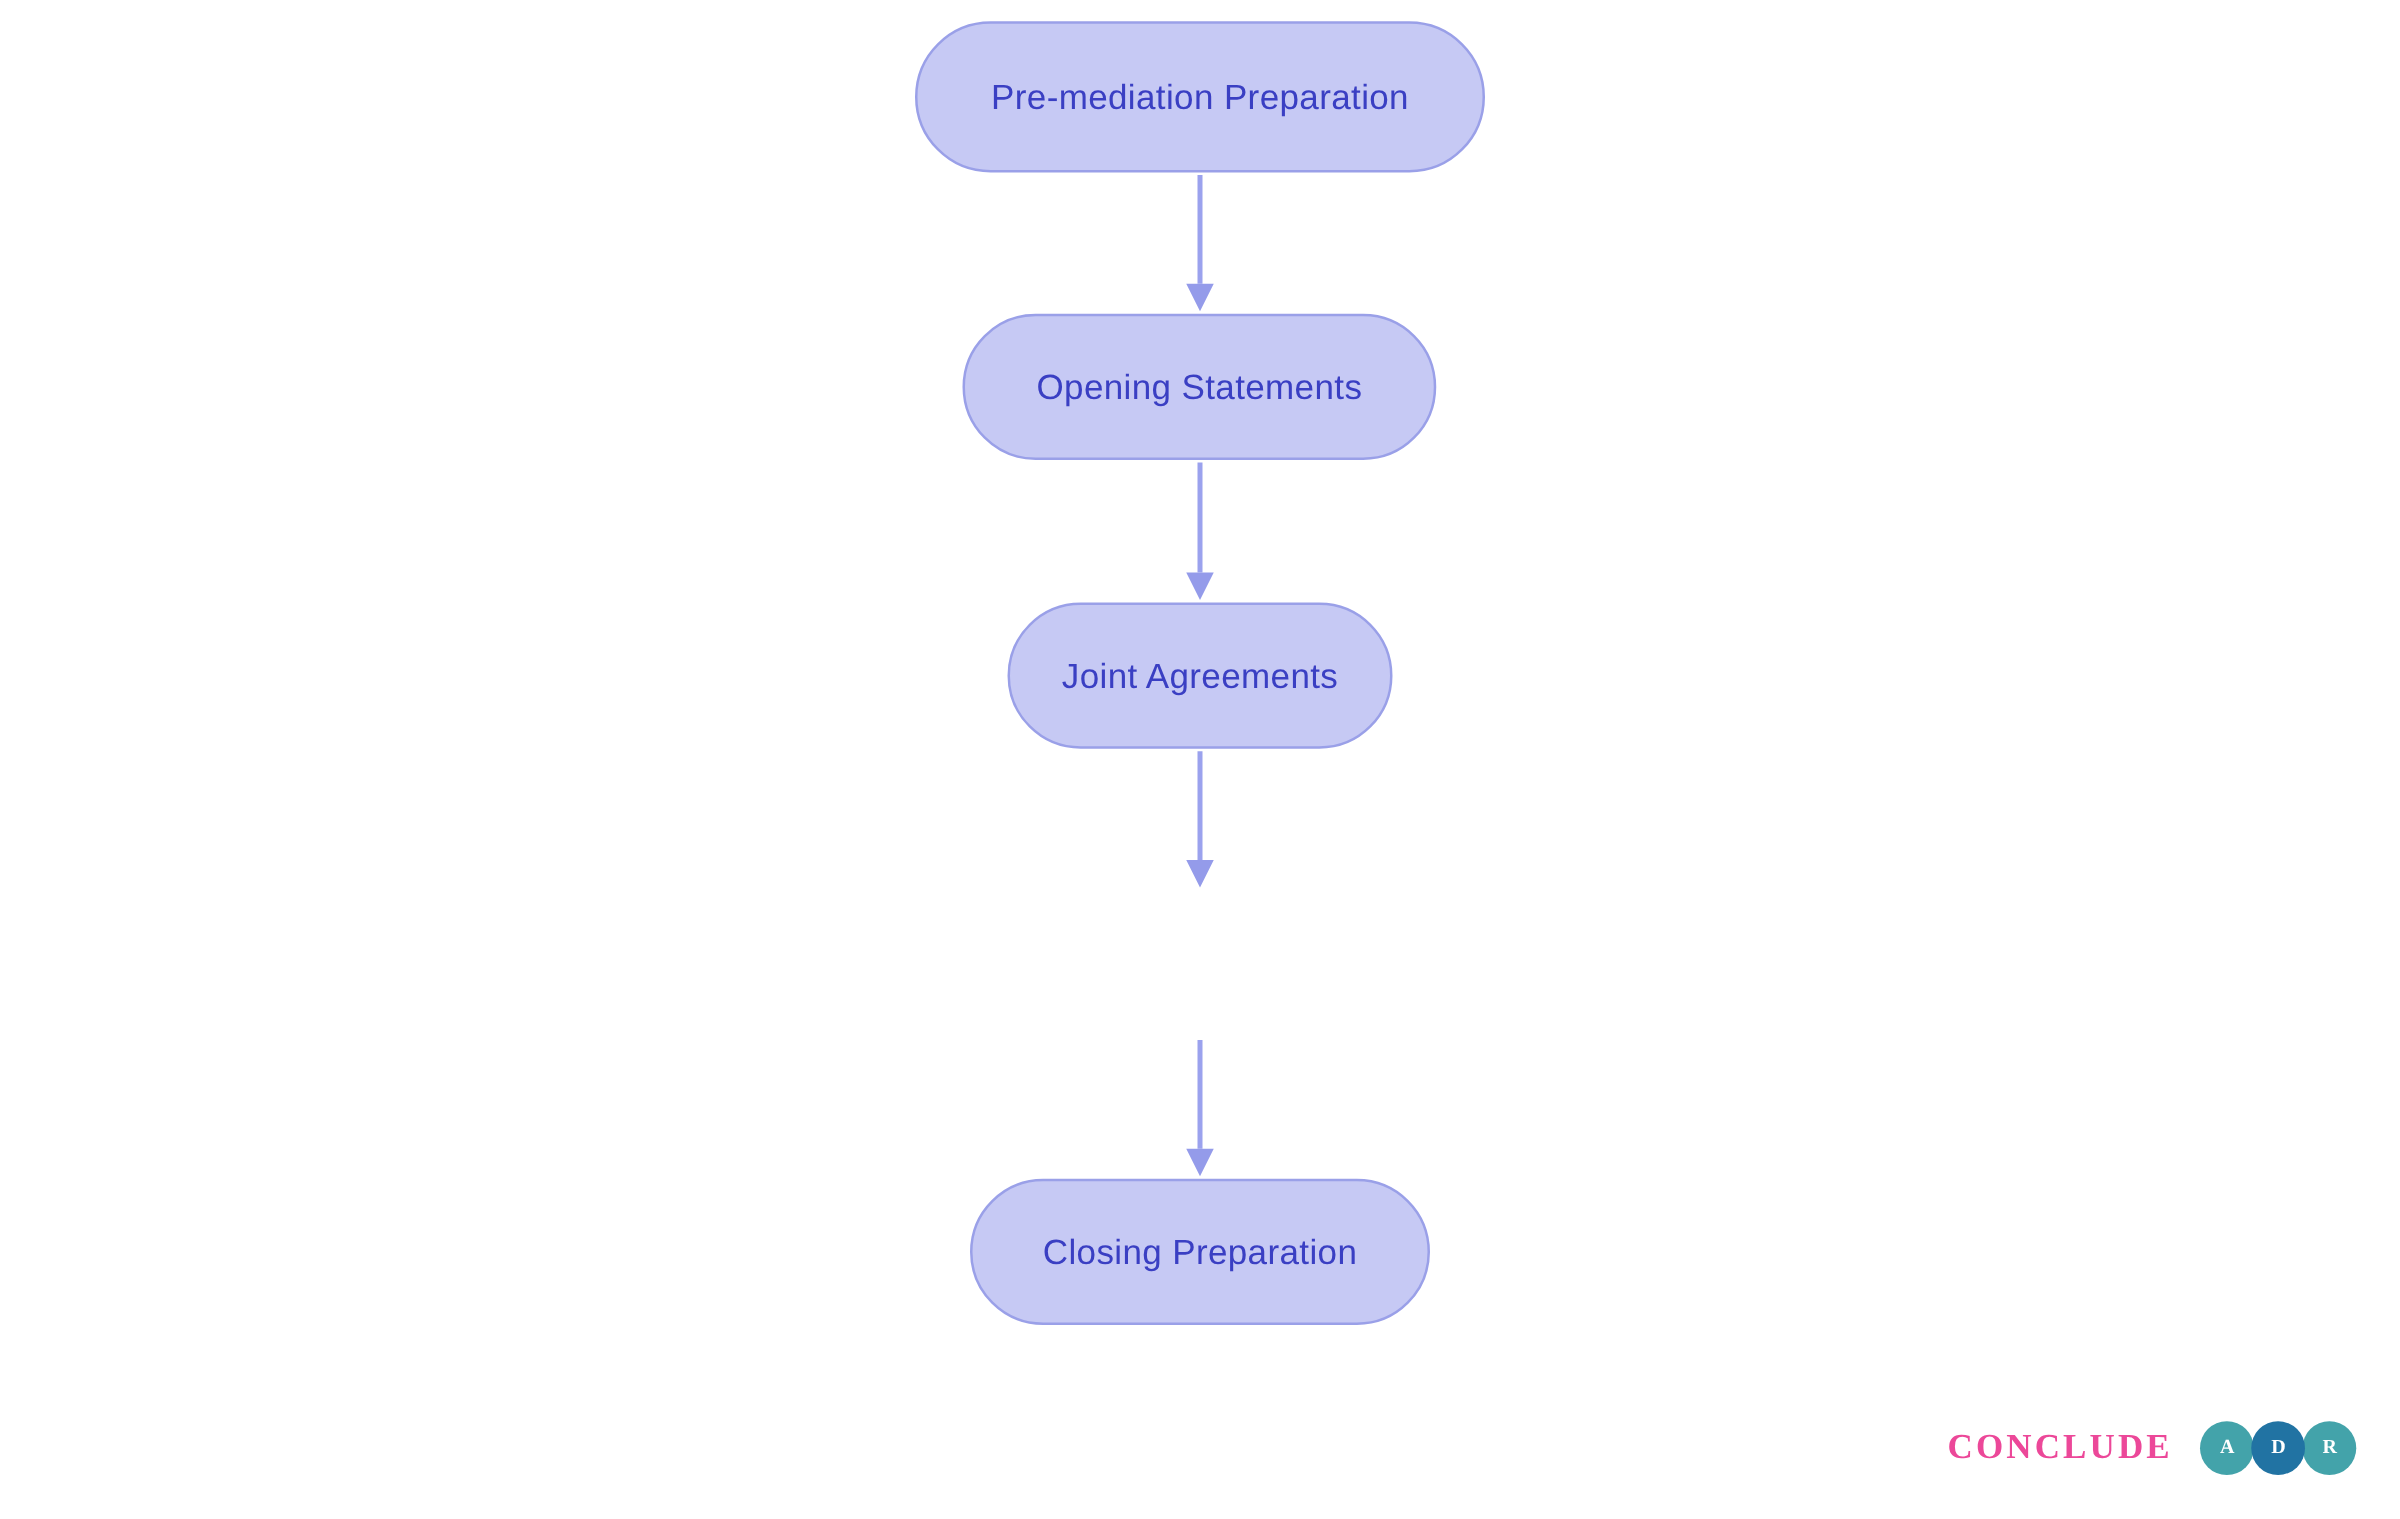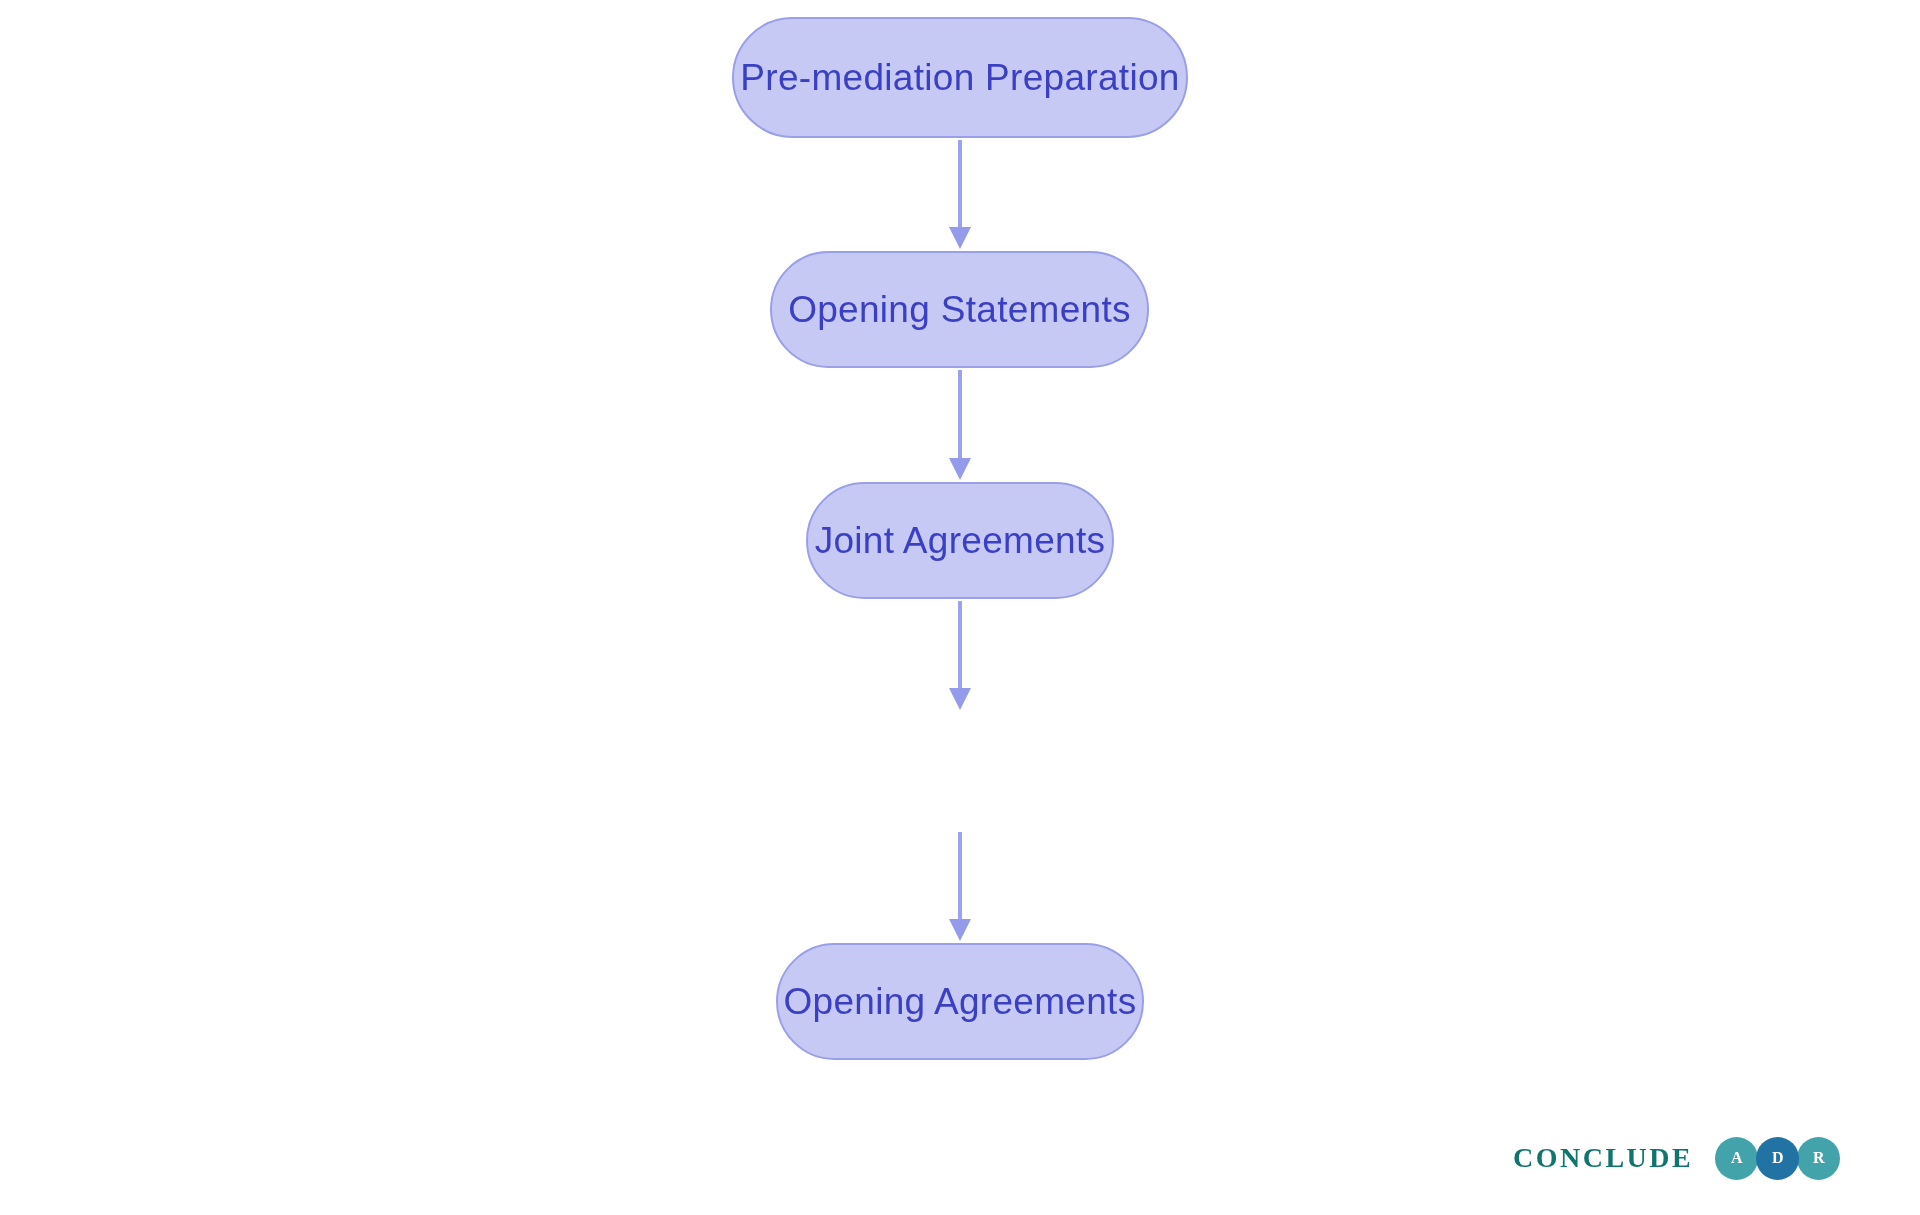--- a/index.html
+++ b/index.html
@@ -20,21 +20,21 @@
   }
   .flow-node {
     position: absolute;
     display: flex;
     align-items: center;
     justify-content: center;
     background: #c6c9f4;
     border: 2px solid #9aa0e8;
     border-radius: 62px;
     color: #3a3fc3;
-    font-size: 37px;
+    font-size: 28px;
     letter-spacing: 0.3px;
     white-space: nowrap;
   }
   .node-1 { top: 17px;  left: 732px; width: 456px; height: 121px; }
   .node-2 { top: 251px; left: 770px; width: 379px; height: 117px; }
   .node-3 { top: 482px; left: 806px; width: 308px; height: 117px; }
   .node-4 { top: 712px; left: 798px; width: 324px; height: 118px; }
   .node-5 { top: 943px; left: 776px; width: 368px; height: 117px; }
 
   .flow-arrow {
@@ -68,22 +68,23 @@
     left: 1513px;
     height: 44px;
     display: flex;
     align-items: center;
   }
   .brand-wordmark {
     font-family: "Liberation Serif", serif;
     font-weight: bold;
     font-size: 28px;
     letter-spacing: 2.5px;
-    color: #0f766e;
+    color: #ec4899;
     margin-right: 22px;
+    margin-left: 45px;
   }
   .brand-badges {
     display: flex;
     align-items: center;
   }
   .badge-circle {
     width: 43px;
     height: 43px;
     border-radius: 50%;
     display: flex;
@@ -129,21 +130,21 @@
     <div class="head"></div>
   </div>
 
 
   <div class="flow-arrow arrow-4">
     <div class="shaft"></div>
     <div class="head"></div>
   </div>
 
   <div class="flow-node node-5">
-    <span>Opening Agreements</span>
+    <span>Closing Preparation</span>
   </div>
 
   <div class="brand">
     <span class="brand-wordmark">CONCLUDE</span>
     <span class="brand-badges">
       <span class="badge-circle badge-teal">A</span>
       <span class="badge-circle badge-blue">D</span>
       <span class="badge-circle badge-teal">R</span>
     </span>
   </div>

